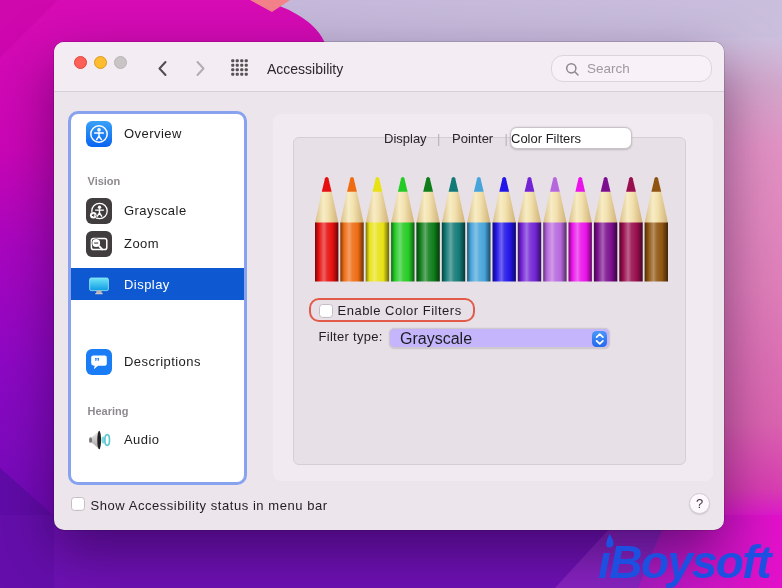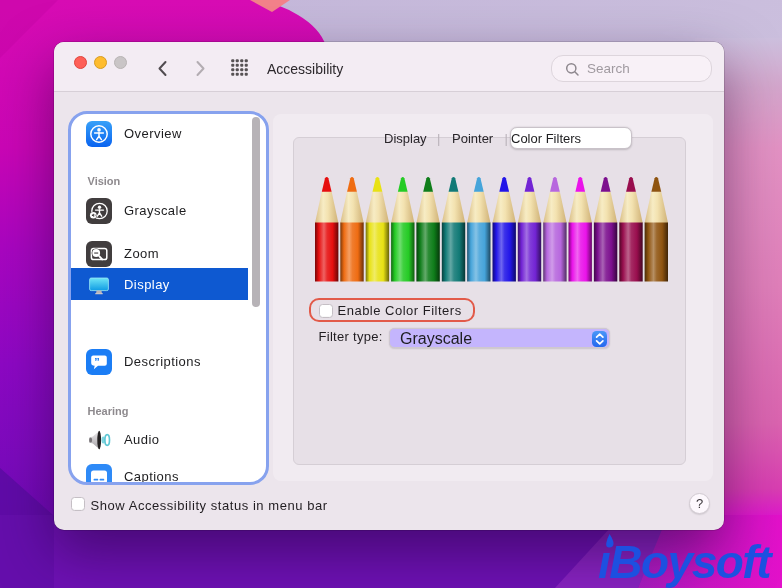--- a/index.html
+++ b/index.html
@@ -8,22 +8,22 @@
 #titlebar{position:absolute;left:0;top:0;width:670px;height:50px;background:#f3ecf3;border-bottom:1px solid #d7cfd7}
 .tl{position:absolute;width:13px;height:13px;border-radius:50%}
 #tlr{left:19.5px;background:#fe5f57;border:0.5px solid #e0443c}
 #tly{left:39.5px;background:#febc2e;border:0.5px solid #d89c20}
 #tlg{left:59.5px;background:#c9c5c6;border:0.5px solid #b8b4b4}
 .chev{position:absolute;top:59px;width:18px;height:18px}
 #title{position:absolute;left:213px;top:18.5px;font-size:14px;font-weight:normal;color:#2c282c}
 #search{position:absolute;left:497px;top:13px;width:161px;height:27px;border-radius:12px;
  background:#f8f1f7;border:1px solid #ddd5dc;color:#a09aa0;font-size:13.5px;line-height:25px}
 #search span{margin-left:35px}
-#sidebar{position:absolute;left:13.5px;top:69px;width:201px;height:374px;border:3.5px solid #87a2ee;
- border-radius:19px;background:#fff;overflow:hidden}
+#sidebar{position:absolute;left:13.5px;top:69px;width:179px;height:374px;border:3.5px solid #87a2ee;
+ border-radius:10px;background:#fff;overflow:hidden}
 .row{position:absolute;left:0;width:194px;height:38px}
 .ricon{position:absolute;left:15.5px;top:6px;width:26px;height:26px}
 .rtext{position:absolute;left:53.5px;top:0;line-height:38px;font-size:13px;color:#1d1d1f;letter-spacing:0.45px}
 .slabel{position:absolute;left:17px;font-size:11px;font-weight:bold;color:#8e8a8e}
 #selrow{position:absolute;left:0px;top:154px;width:177px;height:32px;background:#0e59d1}
 #sthumb{position:absolute;left:181.5px;top:2.5px;width:7.5px;height:190px;border-radius:4px;background:#b7b3b7}
 #panel{position:absolute;left:219px;top:72px;width:440px;height:367px;background:#f1ebf1;border-radius:8px}
 #gbox{position:absolute;left:20px;top:23px;width:393px;height:328px;background:#e7e0e7;border:1px solid #d5ced5;border-radius:6px}
 #tabs{position:absolute;left:0;top:13px;width:440px;height:22px;font-size:13px;color:#29252a;z-index:3}
 #seltab{position:absolute;left:237px;top:0px;width:122px;height:21.5px;text-align:left;background:#fff;border:0.5px solid #c9c2c9;
@@ -149,21 +149,21 @@
             <circle cx="13.5" cy="13" r="7.7" fill="none" stroke="#fff" stroke-width="1.3"></circle>
             <circle cx="13.5" cy="9.2" r="1.7" fill="#fff"></circle>
             <path d="M9.5,12.1 L17.5,12.1 M13.5,11.6 L13.5,15 M13.5,15 L11.3,18.2 M13.5,15 L15.7,18.2" fill="none" stroke="#fff" stroke-width="1.4" stroke-linecap="round"></path>
             <circle cx="7.3" cy="17.3" r="3.6" fill="#413d3e"></circle>
             <circle cx="7.3" cy="17.3" r="3.3" fill="#fff"></circle>
             <path d="M5.9,16.5 L6.8,16.5 L7.9,15.5 L7.9,19.1 L6.8,18.1 L5.9,18.1 Z" fill="#413d3e"></path>
             <path d="M8.8,16.3 Q9.6,17.3 8.8,18.3" fill="none" stroke="#413d3e" stroke-width="0.7"></path>
           </svg></div>
         <div class="rtext">Grayscale</div>
       </div>
-  <div class="row" style="top:121px">
+  <div class="row" style="top:111px">
         <div class="ricon" id="ic-zm"><svg width="26" height="26" viewBox="0 0 26 26">
             <rect width="26" height="26" rx="6" fill="#413d3e"></rect>
             <rect x="5.4" y="7.4" width="15.4" height="11.2" rx="2.2" fill="none" stroke="#fff" stroke-width="1.5"></rect>
             <circle cx="10.2" cy="12" r="4.6" fill="#413d3e"></circle>
             <circle cx="10.2" cy="12" r="3.9" fill="#fff"></circle>
             <rect x="8.2" y="11.5" width="4" height="1.1" fill="#413d3e"></rect>
             <path d="M13.4,15.3 L16.2,18.4" stroke="#fff" stroke-width="1.9" stroke-linecap="round"></path>
           </svg></div>
         <div class="rtext">Zoom</div>
       </div>
@@ -199,29 +199,20 @@
                 <stop offset="1" stop-color="#a5a1a5"></stop>
               </linearGradient>
             </defs>
             <path d="M3,10.4 L6.8,9.4 L13.8,3.6 L13.8,22.4 L6.8,16.6 L3,15.6 Z" fill="url(#gsp)"></path>
             <ellipse cx="4.6" cy="13" rx="1.5" ry="2.6" fill="#777377"></ellipse>
             <ellipse cx="13.2" cy="13" rx="1.9" ry="9.3" fill="#232021"></ellipse>
             <ellipse cx="17.2" cy="13" rx="1.7" ry="3.6" fill="#7fd4de"></ellipse>
             <ellipse cx="21.2" cy="13" rx="2.3" ry="5.4" fill="none" stroke="#5ec7d4" stroke-width="1.7"></ellipse>
           </svg></div>
         <div class="rtext">Audio</div>
-      </div>
-  <div class="row" style="top:344px">
-        <div class="ricon" id="ic-cp"><svg width="26" height="26" viewBox="0 0 26 26">
-            <rect width="26" height="26" rx="6" fill="#2e8af7"></rect>
-            <rect x="5" y="6.5" width="16" height="13" rx="2.5" fill="#fff"></rect>
-            <rect x="7.6" y="14.8" width="4.6" height="1.8" rx="0.5" fill="#2e8af7"></rect>
-            <rect x="13.6" y="14.8" width="4.6" height="1.8" rx="0.5" fill="#2e8af7"></rect>
-          </svg></div>
-        <div class="rtext">Captions</div>
       </div>
   <div id="sthumb"></div>
  </div>
  <div id="panel">
   <div id="tabs">
         <span style="position:absolute;left:111px;top:4px">Display</span>
         <span style="position:absolute;left:164px;top:4px;color:#b9b2b9">|</span>
         <span style="position:absolute;left:179px;top:4px">Pointer</span>
         <span style="position:absolute;left:231.5px;top:4px;color:#b9b2b9">|</span>
         <div id="seltab">Color Filters</div>

